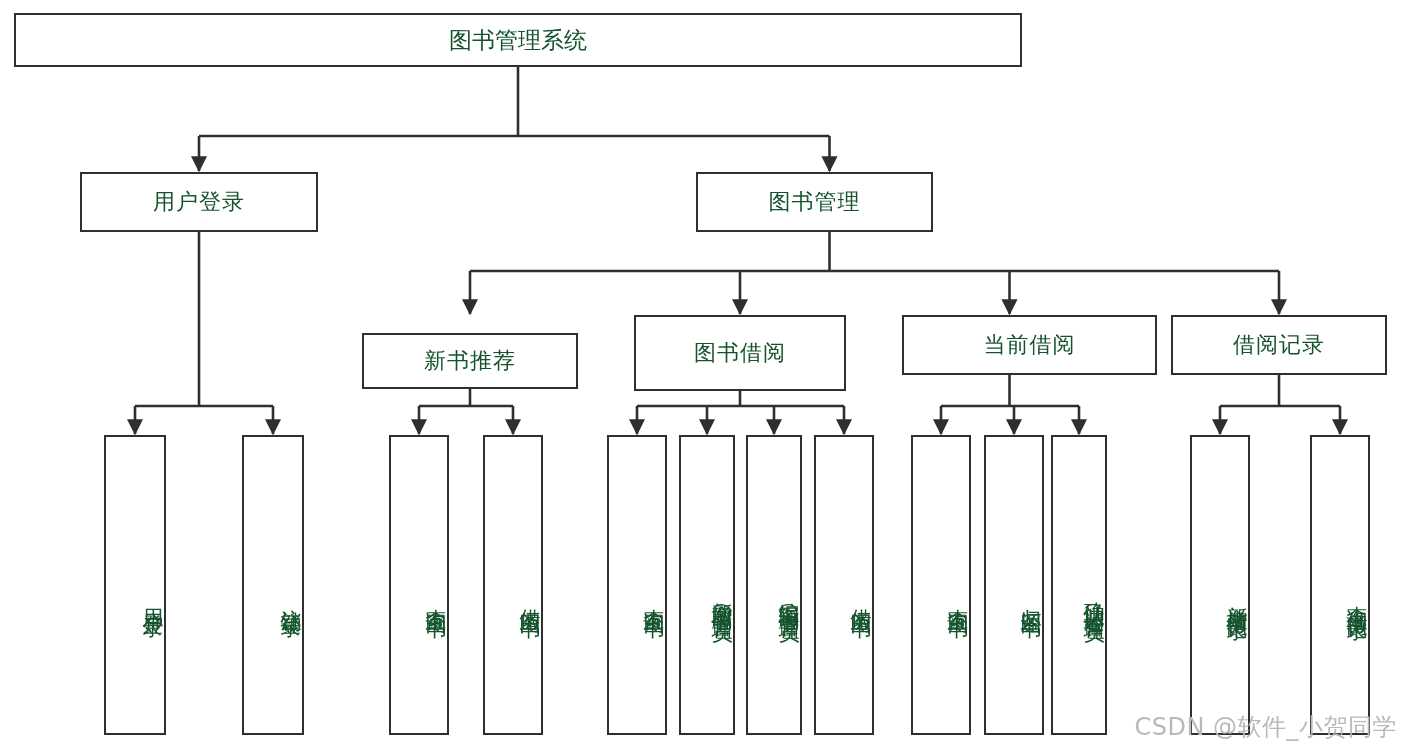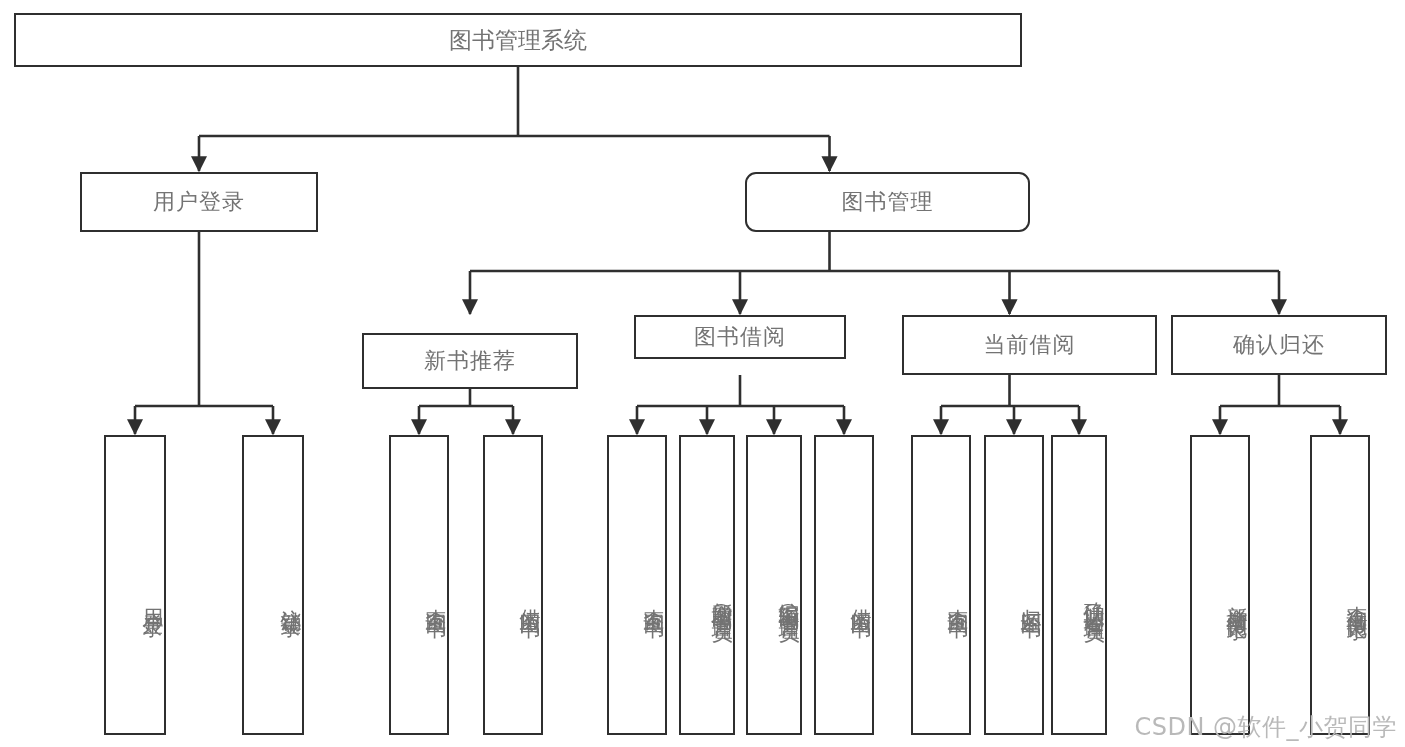--- a/index.html
+++ b/index.html
@@ -26,21 +26,21 @@
     pointer-events: none;
   }
   .node {
     position: absolute;
     box-sizing: border-box;
     background: #ffffff;
     border: 2.5px solid #2f2f2f;
     display: flex;
     align-items: center;
     justify-content: center;
-    color: #737373;
+    color: #14532d;
   }
   .node.horizontal {
     font-size: 22px;
     letter-spacing: 1px;
     line-height: 1.2;
   }
   .node.root {
     font-size: 23px;
   }
   .node.vertical {
@@ -108,29 +108,29 @@
         <path d="M 1220 406 L 1340 406"></path>
         <path d="M 1220 406 L 1220 434" marker-end="url(#arrow)"></path>
         <path d="M 1340 406 L 1340 434" marker-end="url(#arrow)"></path>
       </g>
   </svg>
 
   <div class="node root" style="left:14px; top:13px; width:1008px; height:54px;">图书管理系统</div>
 
   <div class="node horizontal" style="left:80px; top:172px; width:238px; height:60px;">用户登录</div>
 
-  <div class="node horizontal" style="left:745px; top:172px; width:285px; height:60px;border-radius:11px;">图书管理</div>
+  <div class="node horizontal" style="left:696px; top:172px; width:237px; height:60px;">图书管理</div>
 
   <div class="node horizontal" style="left:362px; top:333px; width:216px; height:56px;">新书推荐</div>
 
-  <div class="node horizontal" style="left:634px; top:315px; width:212px; height:44px;">图书借阅</div>
+  <div class="node horizontal" style="left:634px; top:315px; width:212px; height:76px;">图书借阅</div>
 
   <div class="node horizontal" style="left:902px; top:315px; width:255px; height:60px;">当前借阅</div>
 
-  <div class="node horizontal" style="left:1171px; top:315px; width:216px; height:60px;">确认归还</div>
+  <div class="node horizontal" style="left:1171px; top:315px; width:216px; height:60px;">借阅记录</div>
 
   <div class="node vertical" style="left:104px; top:435px; width:62px; height:300px;">用户登录</div>
 
   <div class="node vertical" style="left:242px; top:435px; width:62px; height:300px;">注销登录</div>
 
   <div class="node vertical" style="left:389px; top:435px; width:60px; height:300px;">查询图书</div>
 
   <div class="node vertical" style="left:483px; top:435px; width:60px; height:300px;">借阅图书</div>
 
   <div class="node vertical" style="left:607px; top:435px; width:60px; height:300px;">查询图书</div>

